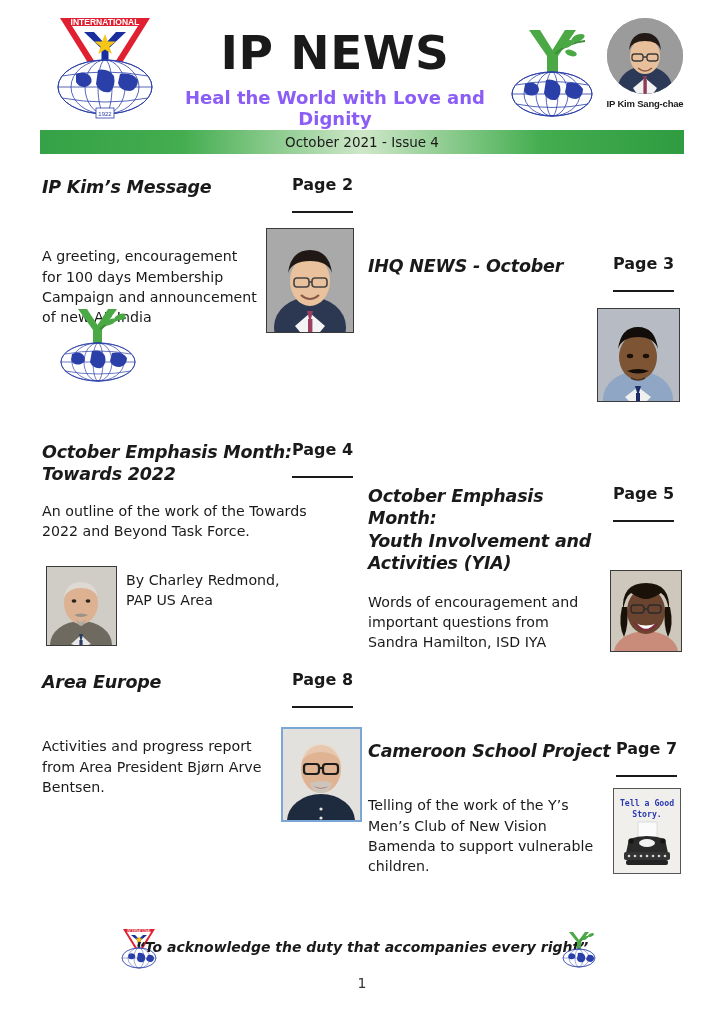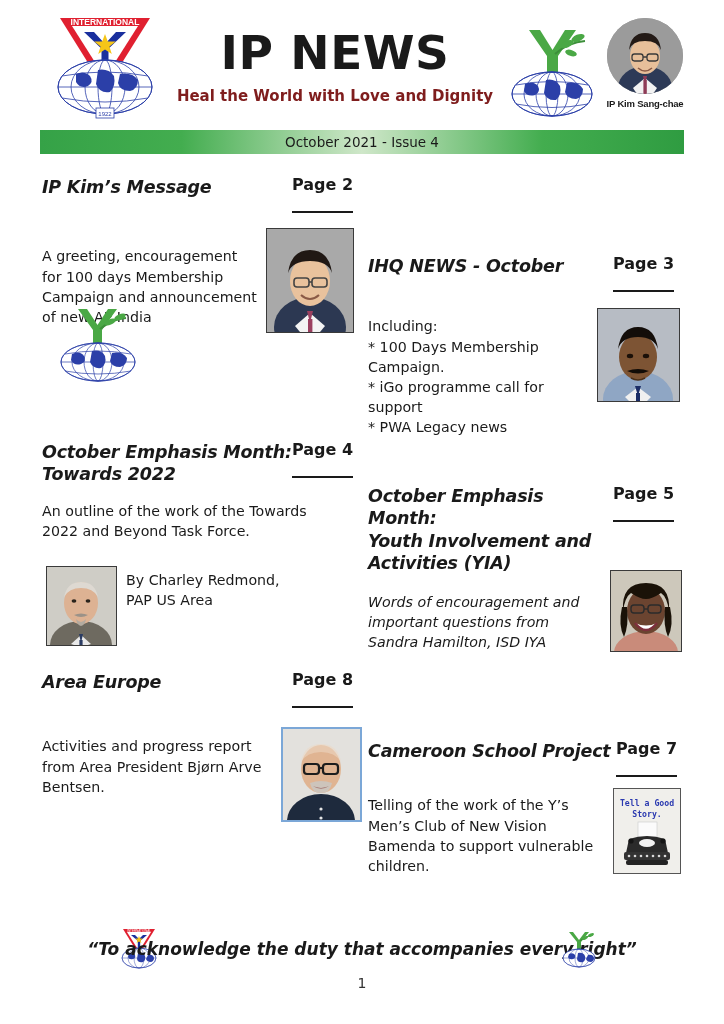--- a/index.html
+++ b/index.html
@@ -19,21 +19,21 @@
   .logo-green { position:absolute; left:505px; top:20px; width:95px; height:100px; }
 
   .title-block { position:absolute; left:170px; top:28px; width:330px; text-align:center; }
   .title-main {
     font-family:"DejaVu Sans", sans-serif;
     font-weight:bold; font-size:47px; letter-spacing:0.5px;
     color:#1a1a1a; line-height:1.05;
   }
   .title-sub {
     font-family:"DejaVu Sans", sans-serif;
-    font-weight:bold; font-size:15px; color:#7f1d1d;
+    font-weight:bold; font-size:18px; color:#8b5cf6;
     margin-top:10px;
   }
 
   .ip-portrait-wrap { position:absolute; left:600px; top:18px; width:90px; text-align:center; }
   .ip-portrait {
     width:76px; height:76px; border-radius:50%;
     margin:0 auto; overflow:hidden; position:relative;
     background:#9a9a9a;
   }
   .ip-caption { font-size:9.5px; font-weight:bold; color:#1a1a1a; margin-top:4px; letter-spacing:-0.2px; }
@@ -75,21 +75,21 @@
   .photo { border:1.5px solid #3a3a3a; background:#b9b9b9; position:relative; overflow:hidden; }
   .photo.blue-edge { border:2px solid #7ba7d7; }
   .photo.story { border:1.5px solid #555; background:#22c55e; }
 
   
   .footer { position:absolute; left:0; top:925px; width:724px; }
   .footer-row { position:relative; height:55px; }
   .motto {
     position:absolute; left:0; width:724px; top:14px; text-align:center;
     font-family:"DejaVu Sans", sans-serif;
-    font-style:italic; font-weight:bold; font-size:17px; color:#1a1a1a;
+    font-style:italic; font-weight:bold; font-size:14px; color:#1a1a1a;
   }
   .footer-logo-l { position:absolute; left:118px; top:2px; width:42px; height:44px; }
   .footer-logo-r { position:absolute; left:560px; top:4px; width:40px; height:40px; }
   .page-num {
     position:absolute; left:0; width:724px; top:50px; text-align:center;
     font-family:"DejaVu Sans", sans-serif; font-size:14px; color:#333;
   }
 </style>
 </head>
 <body>
@@ -221,24 +221,20 @@
       <path d="M40 46 q9 -2 13 5 q2 8 -4 12 q-8 1 -11 -6 z" fill="#2b3fa8"></path>
       <path d="M60 48 q10 -2 15 5 q0 7 -7 9 q-8 0 -10 -6 z" fill="#2b3fa8"></path>
     </svg>
   </div>
 
   <div class="article" style="left:368px; top:95px; width:330px;">
     <div class="art-head">
       <div class="art-title" style="width:245px;">IHQ NEWS - October</div>
       <div class="page-label">Page 3</div>
     </div>
-    <div class="art-body" style="margin-top:24px; width:215px; white-space:pre-line;">Including:
-* 100 Days Membership Campaign.
-* iGo programme call for support
-* PWA Legacy news</div>
   </div>
 
   <div class="photo" style="position:absolute; left:597px; top:148px; width:81px; height:92px;">
     <svg viewBox="0 0 81 92" width="81" height="92">
       <rect width="81" height="92" fill="#b7bcc4"></rect>
       <ellipse cx="40" cy="90" rx="35" ry="28" fill="#8fa6c4"></ellipse>
       <path d="M27 88 L40 78 L53 88 L49 92 L31 92 Z" fill="#f0f0f0"></path>
       <path d="M37 77 L40 87 L43 77 Z" fill="#1b2d66"></path>
       <rect x="38" y="84" width="4" height="8" fill="#1b2d66"></rect>
       <ellipse cx="40" cy="48" rx="19" ry="23" fill="#7d5434"></ellipse>
@@ -281,21 +277,21 @@
 
   <div class="article" style="left:368px; top:325px; width:330px;">
     <div class="art-head">
       <div class="art-title" style="width:245px;">
         <div>October Emphasis Month:</div>
         <div>Youth Involvement and</div>
         <div>Activities (YIA)</div>
       </div>
       <div class="page-label">Page 5</div>
     </div>
-    <div class="art-body" style="margin-top:17px; width:235px;font-style:italic;">Words of encouragement and important questions from Sandra Hamilton, ISD IYA</div>
+    <div class="art-body" style="margin-top:17px; width:235px;">Words of encouragement and important questions from Sandra Hamilton, ISD IYA</div>
   </div>
 
   <div class="photo" style="position:absolute; left:610px; top:410px; width:70px; height:80px;">
     <svg viewBox="0 0 70 80" width="70" height="80">
       <rect width="70" height="80" fill="#cdc8bb"></rect>
       <ellipse cx="35" cy="82" rx="32" ry="22" fill="#c98b7a"></ellipse>
       <ellipse cx="35" cy="40" rx="19" ry="23" fill="#6b4430"></ellipse>
       <path d="M12 40 q-2 -28 23 -28 q25 0 23 28 q-2 -14 -8 -18 q-9 6 -15 6 q-6 0 -15 -6 q-6 4 -8 18 z" fill="#1a1208"></path>
       <path d="M11 36 q-4 18 2 30 q5 -12 3 -30 z" fill="#1a1208"></path>
       <path d="M59 36 q4 18 -2 30 q-5 -12 -3 -30 z" fill="#1a1208"></path>

